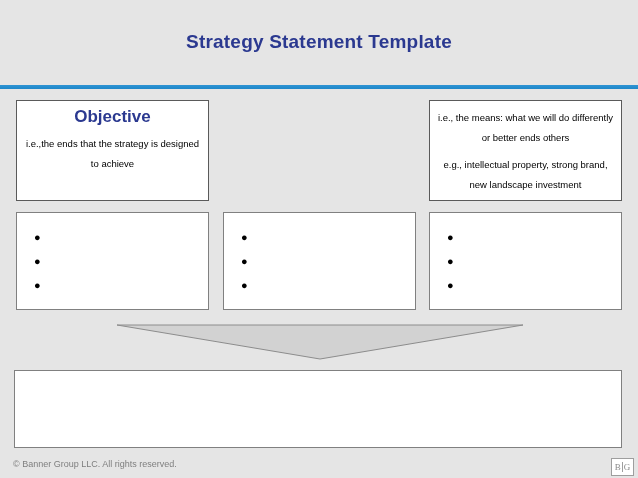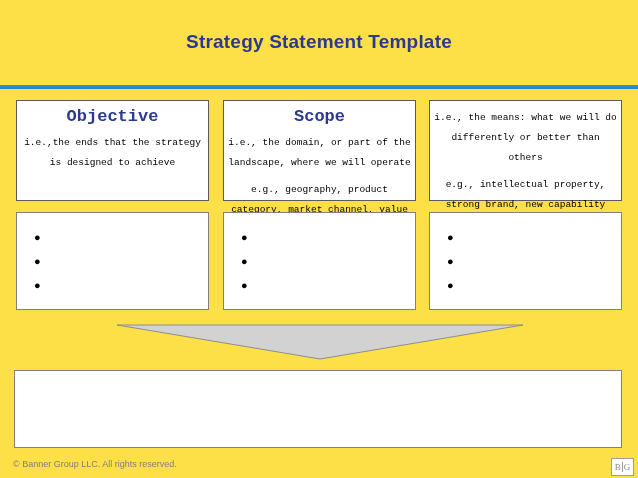--- a/index.html
+++ b/index.html
@@ -1,20 +1,20 @@
 <!DOCTYPE html>
 <html style="--accent-blue: #1E87C9; --heading-blue: #2B3990;"><head>
 <meta charset="utf-8">
 <style>
   html, body { margin: 0; padding: 0; background: #ffffff; }
   .slide {
     position: relative;
     width: 638px;
     height: 478px;
-    background: #fde047;
+    background: #e5e5e5;
     font-family: "Liberation Sans", sans-serif;
     overflow: hidden;
   }
   .slide-title {
     position: absolute;
     top: 31px;
     left: 0;
     width: 100%;
     text-align: center;
     font-size: 19px;
@@ -32,21 +32,20 @@
   }
   .header-box {
     position: absolute;
     top: 100px;
     height: 101px;
     width: 193px;
     border: 1px solid #5a5a5a;
     background: #ffffff;
     box-sizing: border-box;
     text-align: center;
-    font-family: Liberation Mono, monospace;
   }
   .col-0 { left: 16px; }
   .col-1 { left: 223px; }
   .col-2 { left: 429px; }
   .col-header {
     margin-top: 6px;
     font-size: 17px;
     font-weight: bold;
     color: var(--heading-blue, #2B3990);
   }
@@ -131,29 +130,24 @@
 
   <div class="slide-title">Strategy Statement Template</div>
 
   <div class="title-divider"></div>
 
   <div class="header-box col-0">
     <div class="col-header">Objective</div>
     <div class="ie-text">i.e.,the ends that the strategy is designed to achieve</div>
   </div>
 
-  <div class="header-box col-1">
-    <div class="col-header">Scope</div>
-    <div class="ie-text">i.e., the domain, or part of the landscape, where we will operate</div>
-    <div class="eg-text">e.g., geography, product category, market channel, value chain role</div>
-  </div>
 
   <div class="header-box col-2">
-    <div class="ie-text">i.e., the means: what we will do differently or better than others</div>
-    <div class="eg-text">e.g., intellectual property, strong brand, new capability investment</div>
+    <div class="ie-text">i.e., the means: what we will do differently or better ends others</div>
+    <div class="eg-text">e.g., intellectual property, strong brand, new landscape investment</div>
   </div>
 
   <div class="bullet-box col-0">
     <div class="bullet-list">
       <span class="bullet-item">●</span>
       <span class="bullet-item">●</span>
       <span class="bullet-item">●</span>
     </div>
   </div>
 

